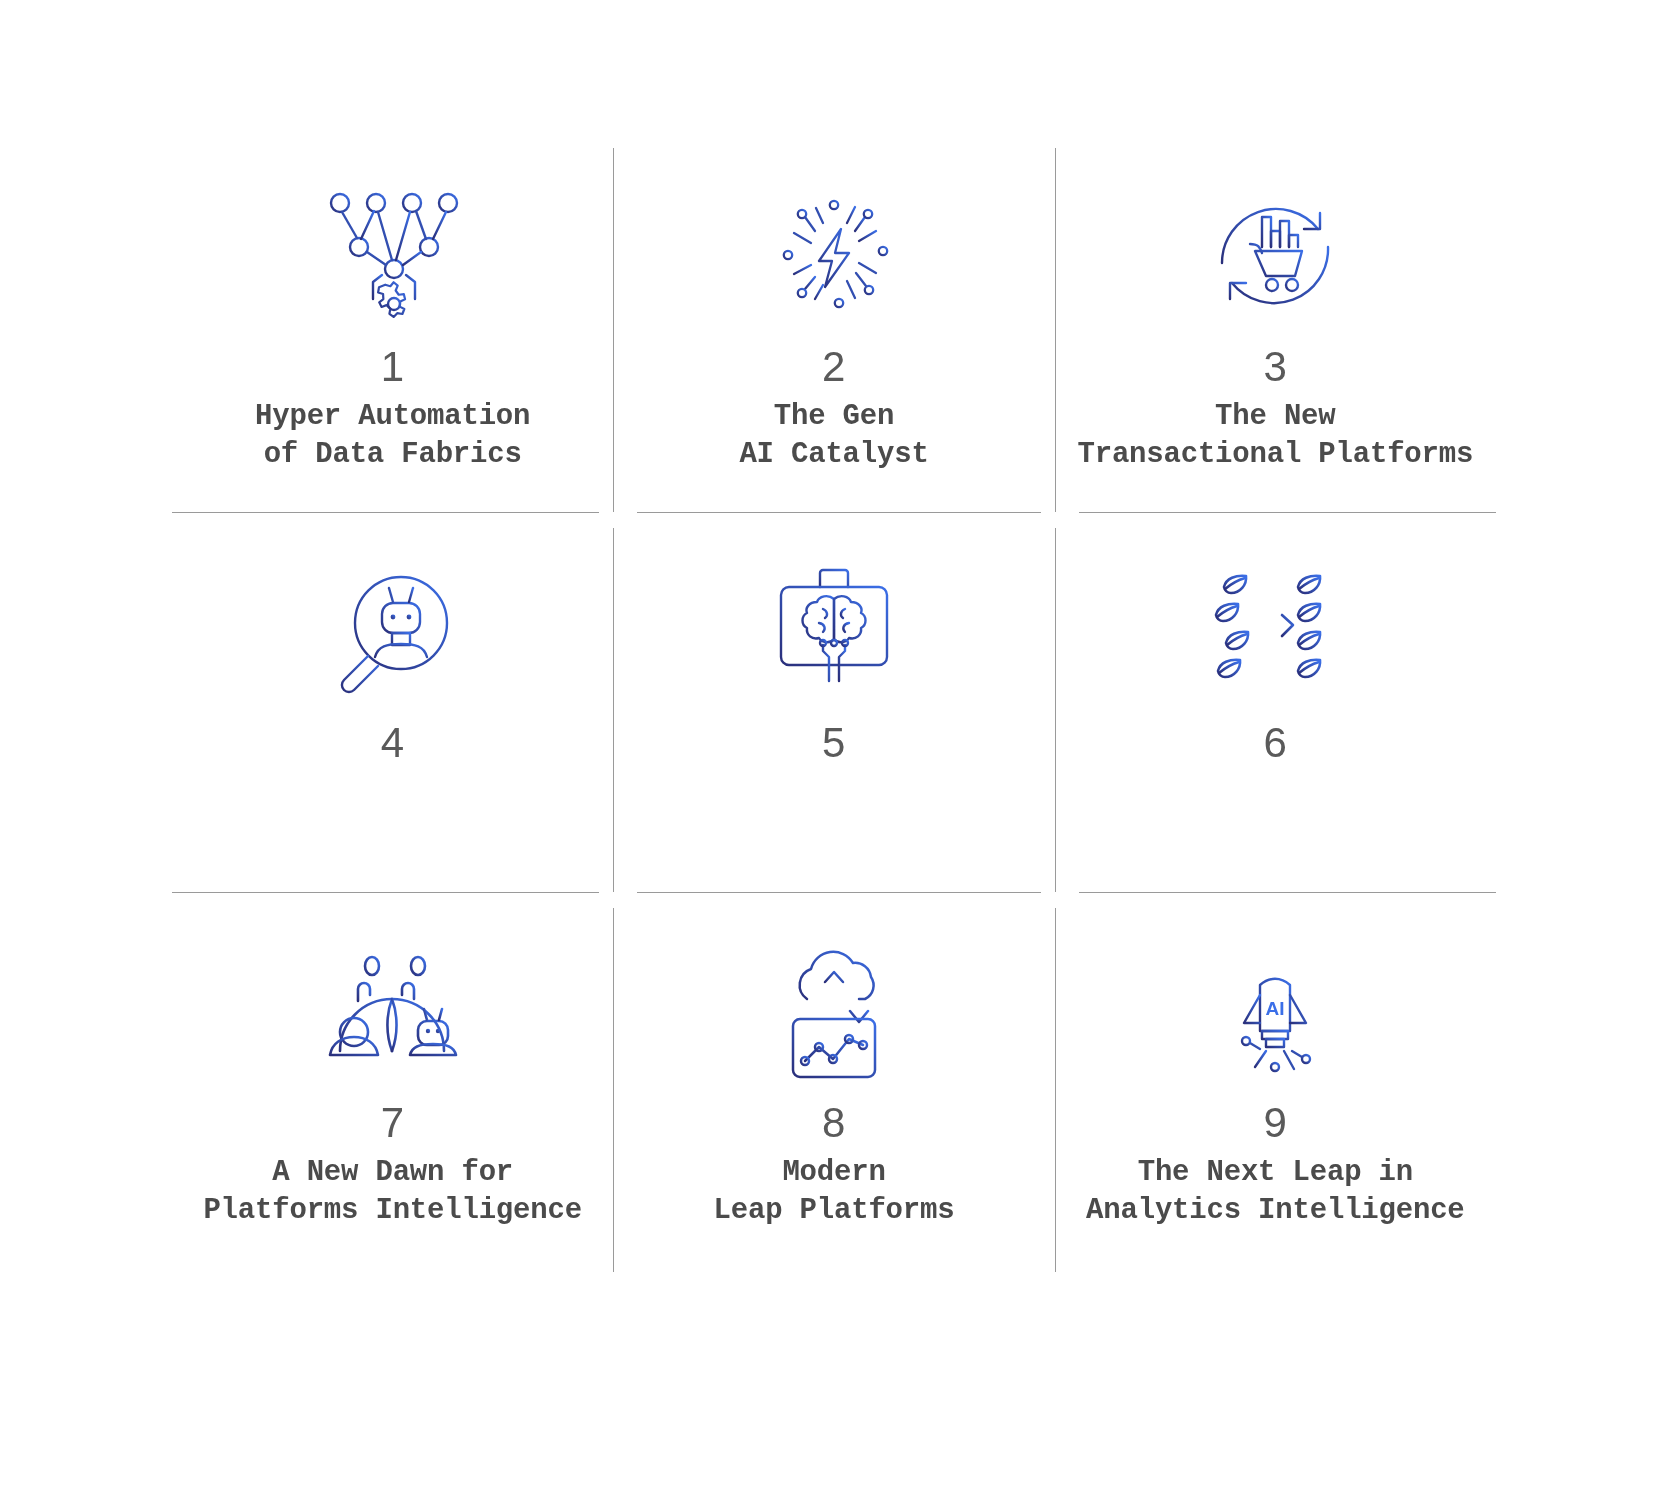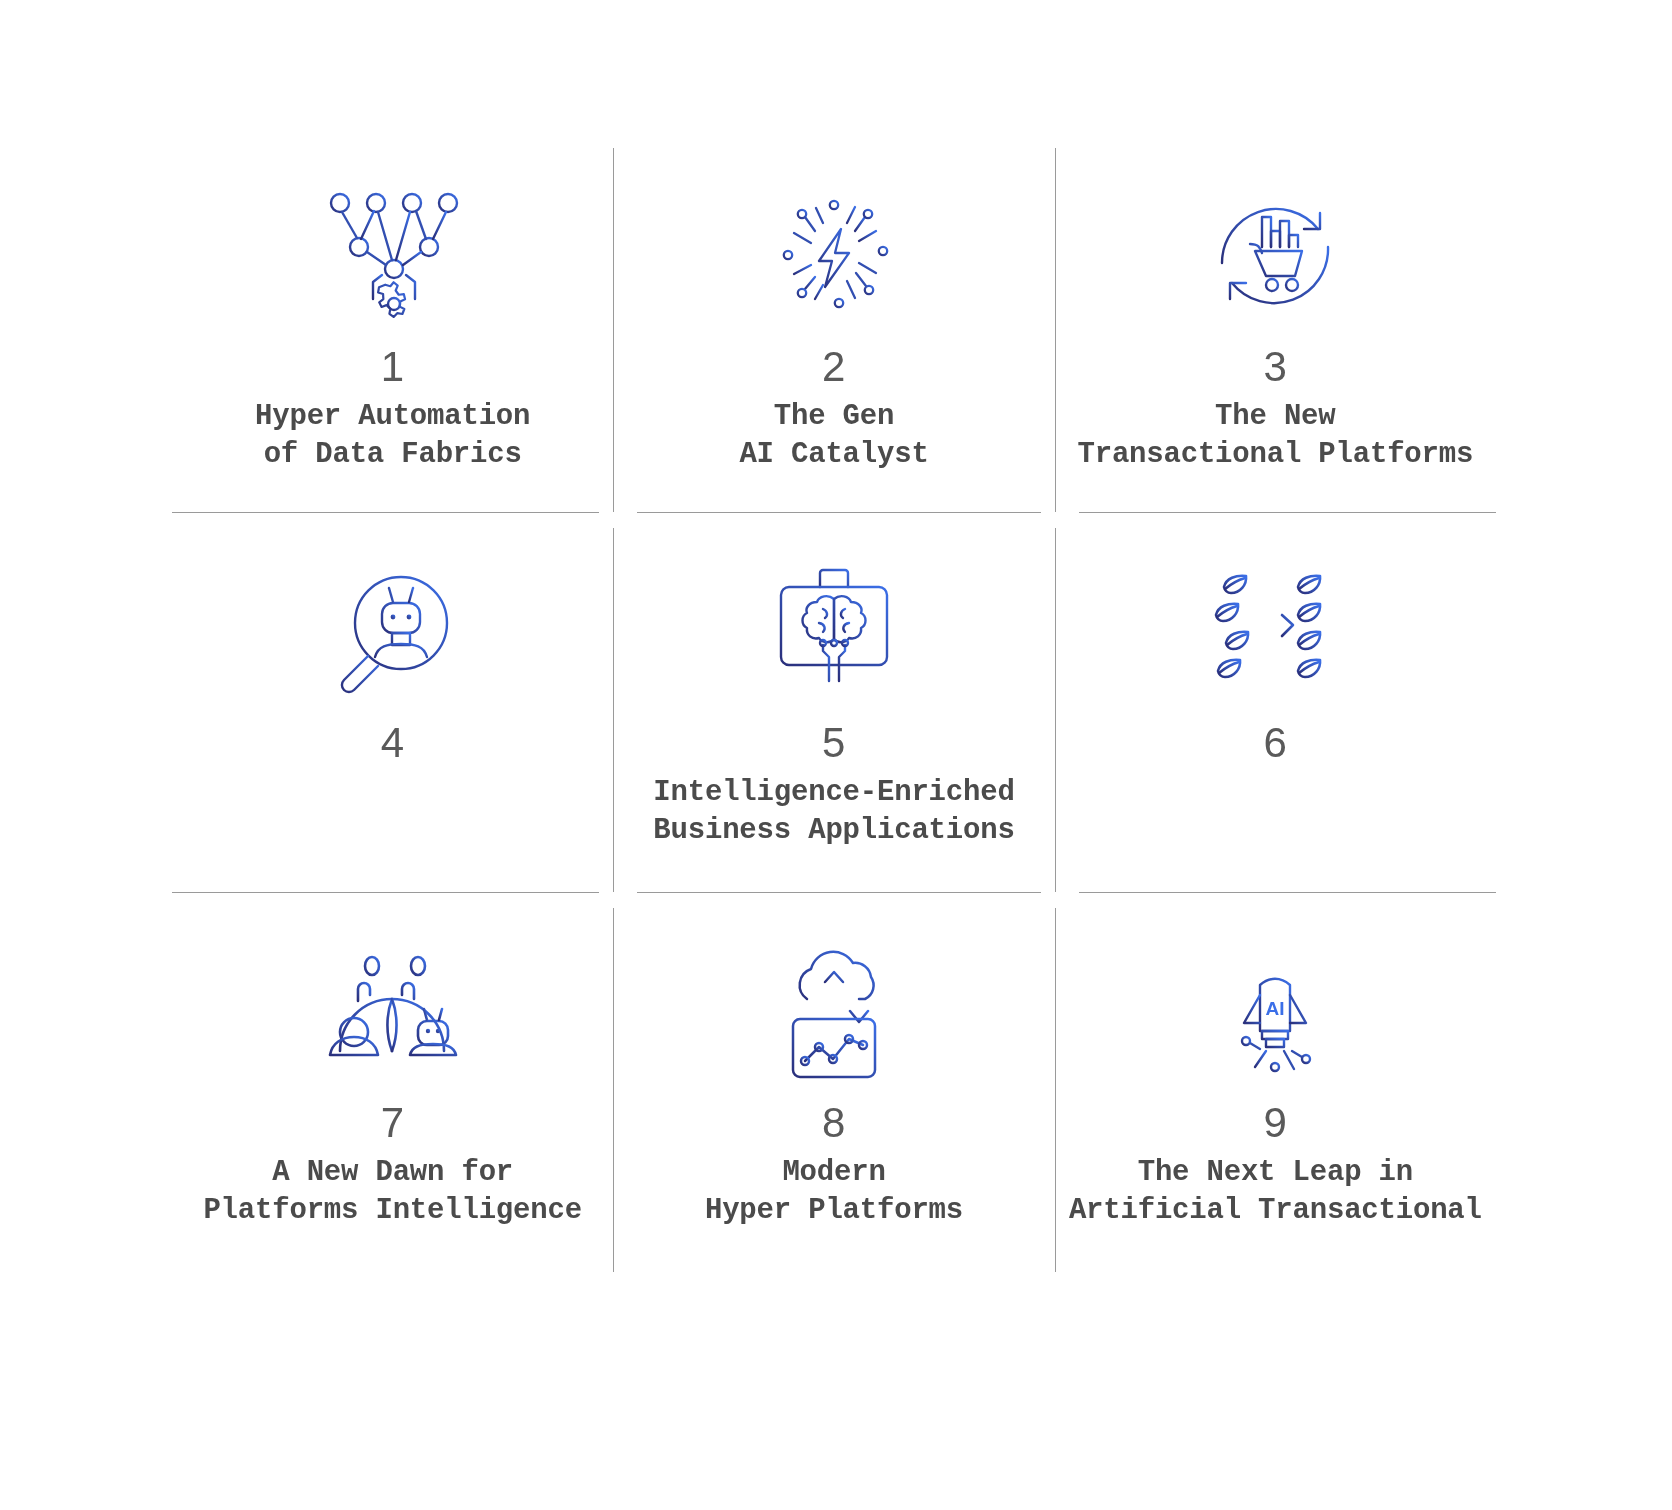--- a/index.html
+++ b/index.html
@@ -291,22 +291,20 @@
             <path d="M64 86 L64 92 L70 98 L70 122"></path>
             <path d="M75 86 L75 122"></path>
             <path d="M86 86 L86 92 L80 98 L80 122"></path>
             <circle cx="64" cy="84" r="3"></circle>
             <circle cx="75" cy="84" r="3"></circle>
             <circle cx="86" cy="84" r="3"></circle>
           </g>
         </svg>
       </div>
       <div class="num">5</div>
-      <div class="title">Intelligence-Enriched
-Business Applications</div>
     </div>
 
     <div class="cell r2 row-2 col-3">
       <div class="icon-box">
         <svg width="150" height="150" viewBox="0 0 150 150" fill="none">
           <defs>
             <linearGradient id="g6" x1="0" y1="1" x2="1" y2="0">
               <stop offset="0" stop-color="#2a2f7a"></stop>
                 <stop offset="1" stop-color="#3b6fe8"></stop>
             </linearGradient>
@@ -411,21 +409,21 @@
             <line x1="48" y1="130" x2="48" y2="118"></line>
             <line x1="62" y1="130" x2="62" y2="114"></line>
             <line x1="76" y1="130" x2="76" y2="122"></line>
             <line x1="90" y1="130" x2="90" y2="110"></line>
             <line x1="104" y1="130" x2="104" y2="112"></line>
           </g>
         </svg>
       </div>
       <div class="num">8</div>
       <div class="title">Modern
-Hyper Platforms</div>
+Leap Platforms</div>
     </div>
 
     <div class="cell r3 row-3 col-3">
       <div class="icon-box">
         <svg width="150" height="150" viewBox="0 0 150 150" fill="none">
           <defs>
             <linearGradient id="g9" x1="0" y1="1" x2="1" y2="0">
               <stop offset="0" stop-color="#2a2f7a"></stop>
                 <stop offset="1" stop-color="#3b6fe8"></stop>
             </linearGradient>
@@ -448,17 +446,17 @@
             <line x1="84" y1="112" x2="94" y2="130"></line>
             <line x1="60" y1="110" x2="50" y2="104"></line>
               <circle cx="46" cy="102" r="4"></circle>
             <line x1="92" y1="112" x2="102" y2="118"></line>
               <circle cx="106" cy="120" r="4"></circle>
           </g>
         </svg>
       </div>
       <div class="num">9</div>
       <div class="title">The Next Leap in
-Artificial Transactional</div>
+Analytics Intelligence</div>
     </div>
 
   </div>
 </div>
 
 </body></html>

